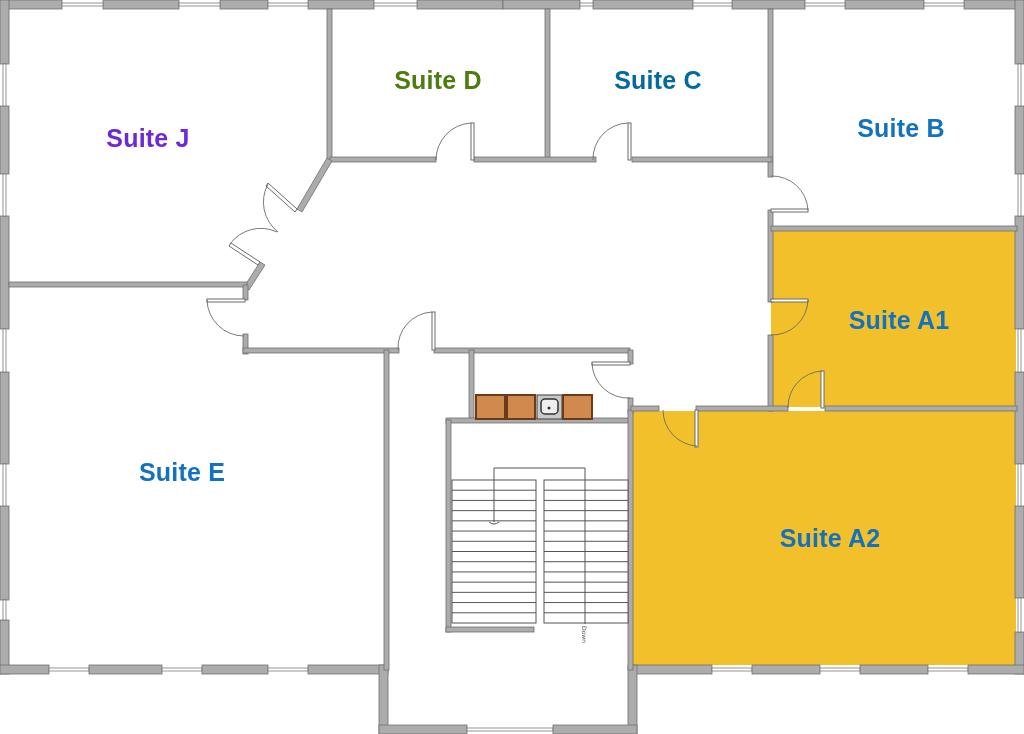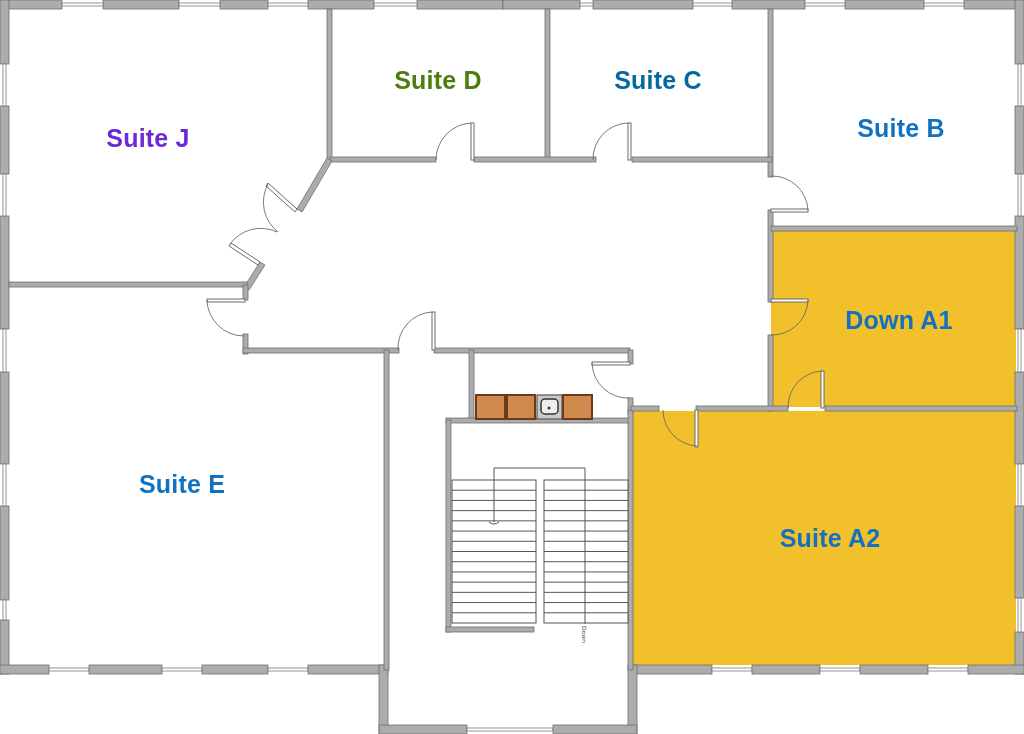--- a/index.html
+++ b/index.html
@@ -243,18 +243,18 @@
         </g>
     <polyline class="stair-line" points="494,522 494,468 585,468 585,624"></polyline>
     <path class="stair-line" d="M489,522 Q494,526 499,522"></path>
   </g>
 </svg>
 
 <div class="suite-label" style="left: 148px; top: 138px; color: #6d28d9;">Suite J</div>
 <div class="suite-label" style="left: 438px; top: 80px; color: #4d7c0f;">Suite D</div>
 <div class="suite-label" style="left: 658px; top: 80px; color: #0369a1;">Suite C</div>
 <div class="suite-label" style="left: 901px; top: 116px; color: rgb(18, 114, 193); margin-top: 12px;">Suite B</div>
-<div class="suite-label" style="left: 899px; top: 320px; color: rgb(18, 114, 193);">Down A1</div>
-<div class="suite-label" style="left: 182px; top: 484px; color: rgb(18, 114, 193);">Suite E</div>
+<div class="suite-label" style="left: 899px; top: 320px; color: rgb(18, 114, 193);">Suite A1</div>
+<div class="suite-label" style="left: 182px; top: 472px; color: rgb(18, 114, 193);">Suite E</div>
 <div class="suite-label" style="left: 830px; top: 538px; color: rgb(18, 114, 193);">Suite A2</div>
 
 <div class="down-label" style="left:588px; top:626px;">Down</div>
 </div>
 
 </body></html>

